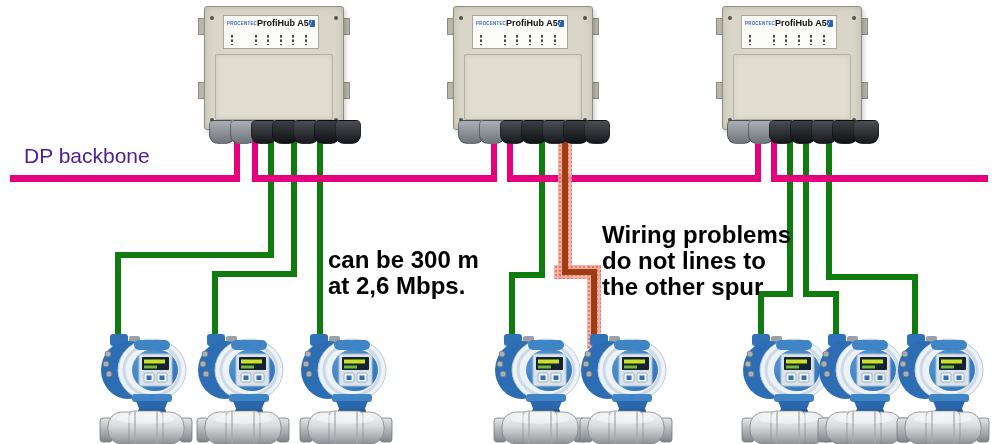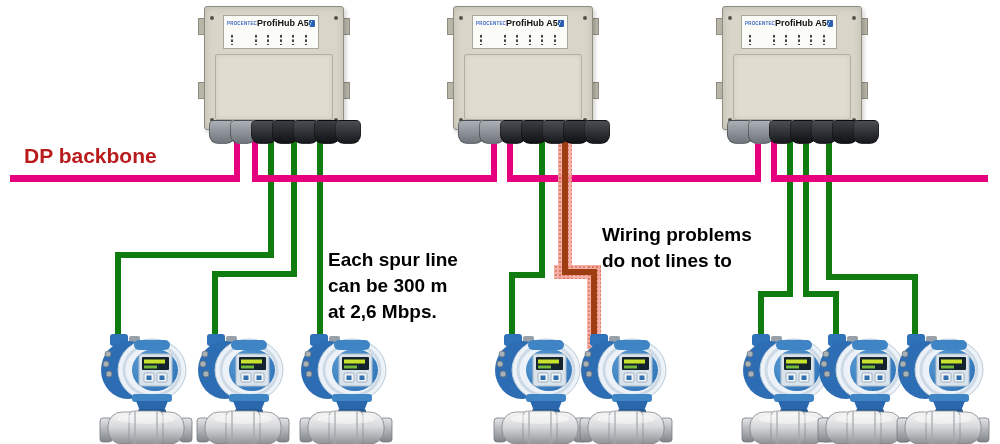--- a/index.html
+++ b/index.html
@@ -44,23 +44,23 @@
       border:1px solid rgba(0,0,0,.35);}
   .gl.gry{background:linear-gradient(#aab0b6,#70757c);}
   .gl.blk{background:linear-gradient(#4a4d52,#17191d);}
   .gl.blk2{background:linear-gradient(#3a3d42,#101214);}
 
   
   .dev{position:absolute;top:332px;width:96px;height:112px;z-index:5;}
   .dev svg{display:block;width:100%;height:100%;}
 
   
-  .lbl{position:absolute;font-weight:bold;color:#b91c1c;z-index:7;white-space:nowrap;}
+  .lbl{position:absolute;font-weight:normal;color:#4c1d95;z-index:7;white-space:nowrap;}
   .lbl-backbone{left:24px;top:144px;font-size:21px;}
-  .note{position:absolute;font-weight:bold;font-size:19px;line-height:26px;color:#000;z-index:7;}
+  .note{position:absolute;font-weight:bold;font-size:24px;line-height:26px;color:#000;z-index:7;}
   .note span{display:block;white-space:nowrap;}
   .note-spur{left:328px;top:247px;}
   .note-fault{left:602px;top:222px;}
 </style>
 </head>
 <body>
 
 <div class="canvas">
 
   <svg width="0" height="0" style="position:absolute" aria-hidden="true">
@@ -319,23 +319,23 @@
     </div>
   <div class="dev" style="left:895px">
       <svg viewBox="0 0 96 112">
         <use href="#fm"></use>
       </svg>
     </div>
 
   <div class="lbl lbl-backbone">DP backbone</div>
 
   <div class="note note-spur">
-    <span>Each spur line</span>
     <span>can be 300 m</span>
     <span>at 2,6 Mbps.</span>
   </div>
 
   <div class="note note-fault">
     <span>Wiring problems</span>
     <span>do not lines to</span>
+    <span>the other spur</span>
   </div>
 
 </div>
 
 </body></html>

